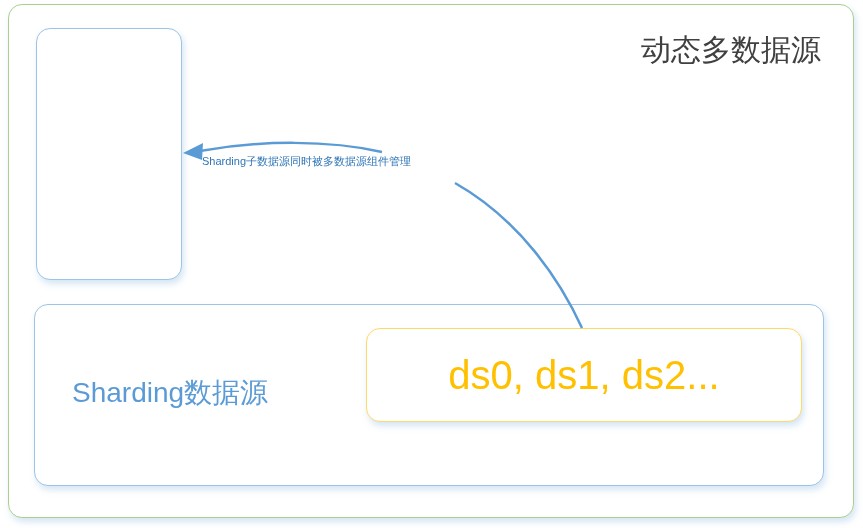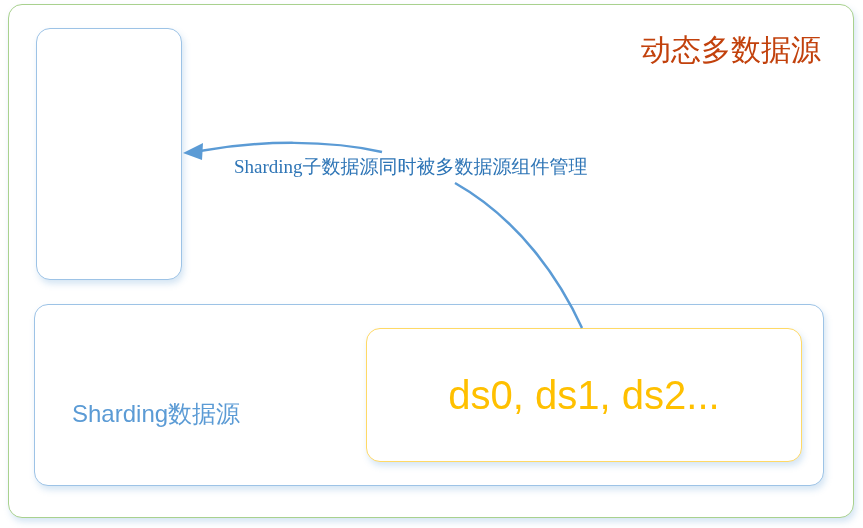--- a/index.html
+++ b/index.html
@@ -8,30 +8,30 @@
   .box { position: absolute; box-sizing: border-box; background: #ffffff; }
   #outer { left: 8px; top: 4px; width: 846px; height: 514px;
            border: 1.5px solid #a9d18e; border-radius: 14px;
            box-shadow: 2px 4px 6px rgba(91,155,213,0.25); }
   #leftbox { left: 36px; top: 28px; width: 146px; height: 252px;
              border: 1.5px solid #9dc3e6; border-radius: 14px;
              box-shadow: 2px 4px 6px rgba(91,155,213,0.25); }
   #sharding { left: 34px; top: 304px; width: 790px; height: 182px;
               border: 1.5px solid #9dc3e6; border-radius: 14px;
               box-shadow: 2px 4px 6px rgba(91,155,213,0.25); }
-  #shardinner { left: 366px; top: 328px; width: 436px; height: 134px;
+  #shardinner { left: 366px; top: 328px; width: 436px; height: 94px;
                 border: 1.5px solid #ffd966; border-radius: 14px;
                 box-shadow: 2px 4px 6px rgba(91,155,213,0.25);
                 display: flex; align-items: center; justify-content: center; }
   .txt { position: absolute; white-space: nowrap; }
   .ds-item { color: #5b9bd5; font-size: 25px; width: 146px; text-align: center; left: 0; }
-  #title { right: 42px; top: 30px; color: #c2410c; font-size: 30px; }
-  #shard-label { left: 72px; top: 374px; color: #5b9bd5; font-size: 24px; margin-top: 24px; }
+  #title { right: 42px; top: 30px; color: #404040; font-size: 30px; }
+  #shard-label { left: 72px; top: 374px; color: #5b9bd5; font-size: 28px; }
   #shard-list { color: #ffc000; font-size: 40px; }
-  #arrow-label { left: 234px; top: 154px; color: #2e75b6; font-size: 19px; font-family: Liberation Serif, serif; }
+  #arrow-label { left: 202px; top: 154px; color: #2e75b6; font-size: 11px; }
   svg { position: absolute; left: 0; top: 0; }
 </style>
 </head>
 <body>
 
 <div id="outer" class="box"></div>
 <div id="title" class="txt">动态多数据源</div>
 
 <div id="leftbox" class="box">
 </div>

